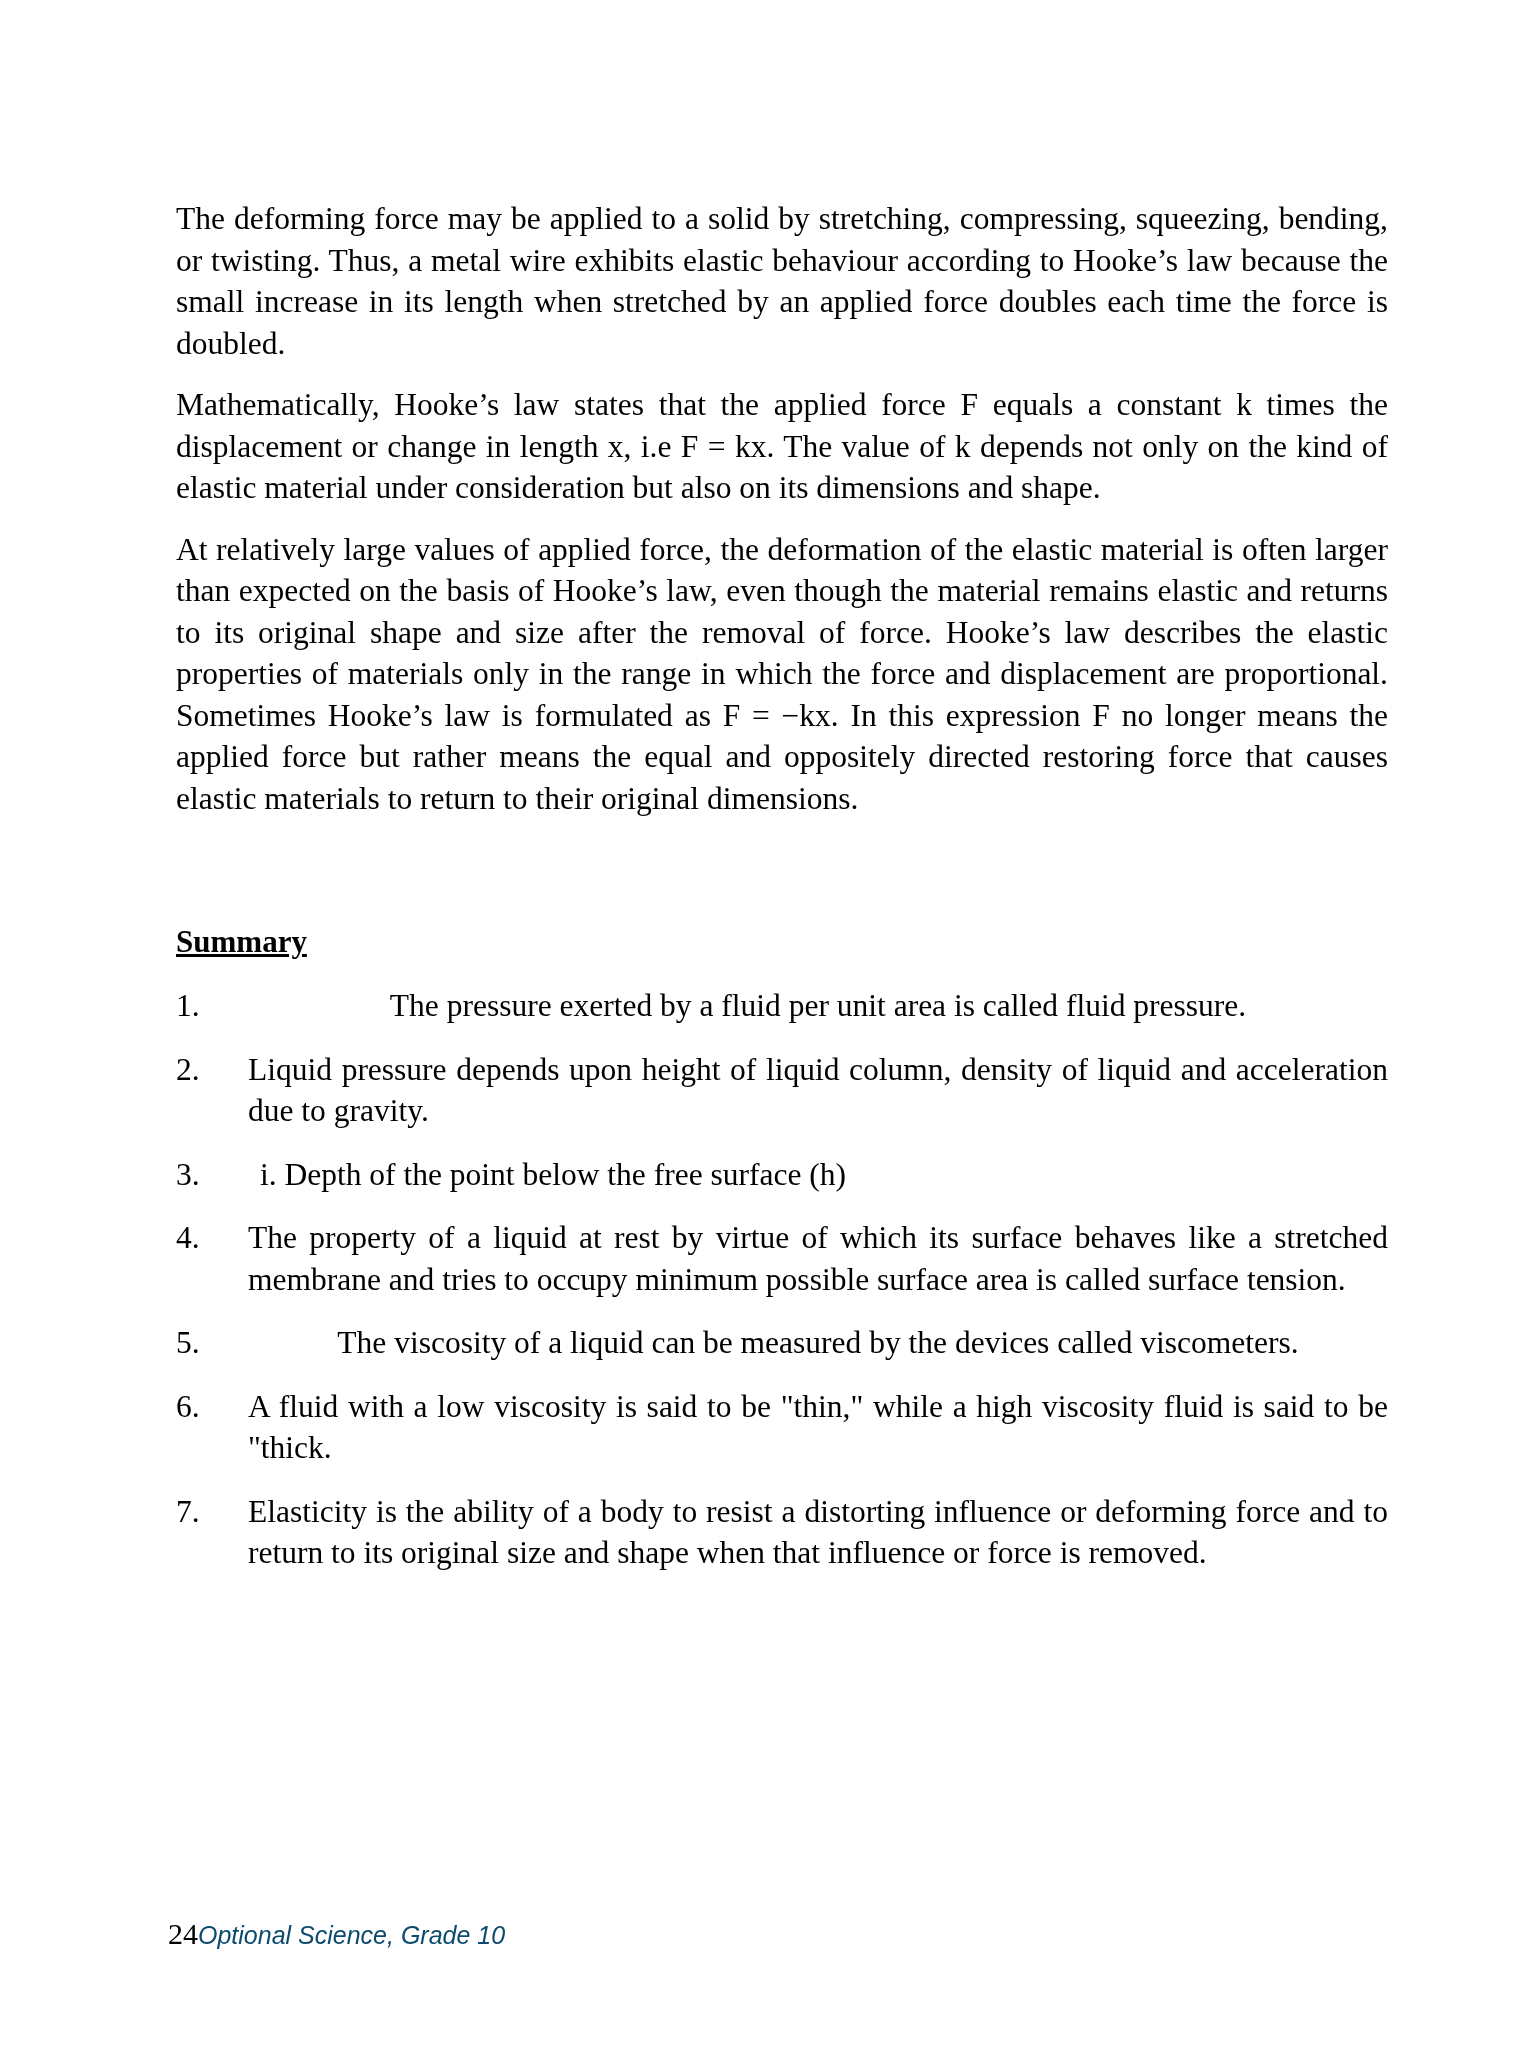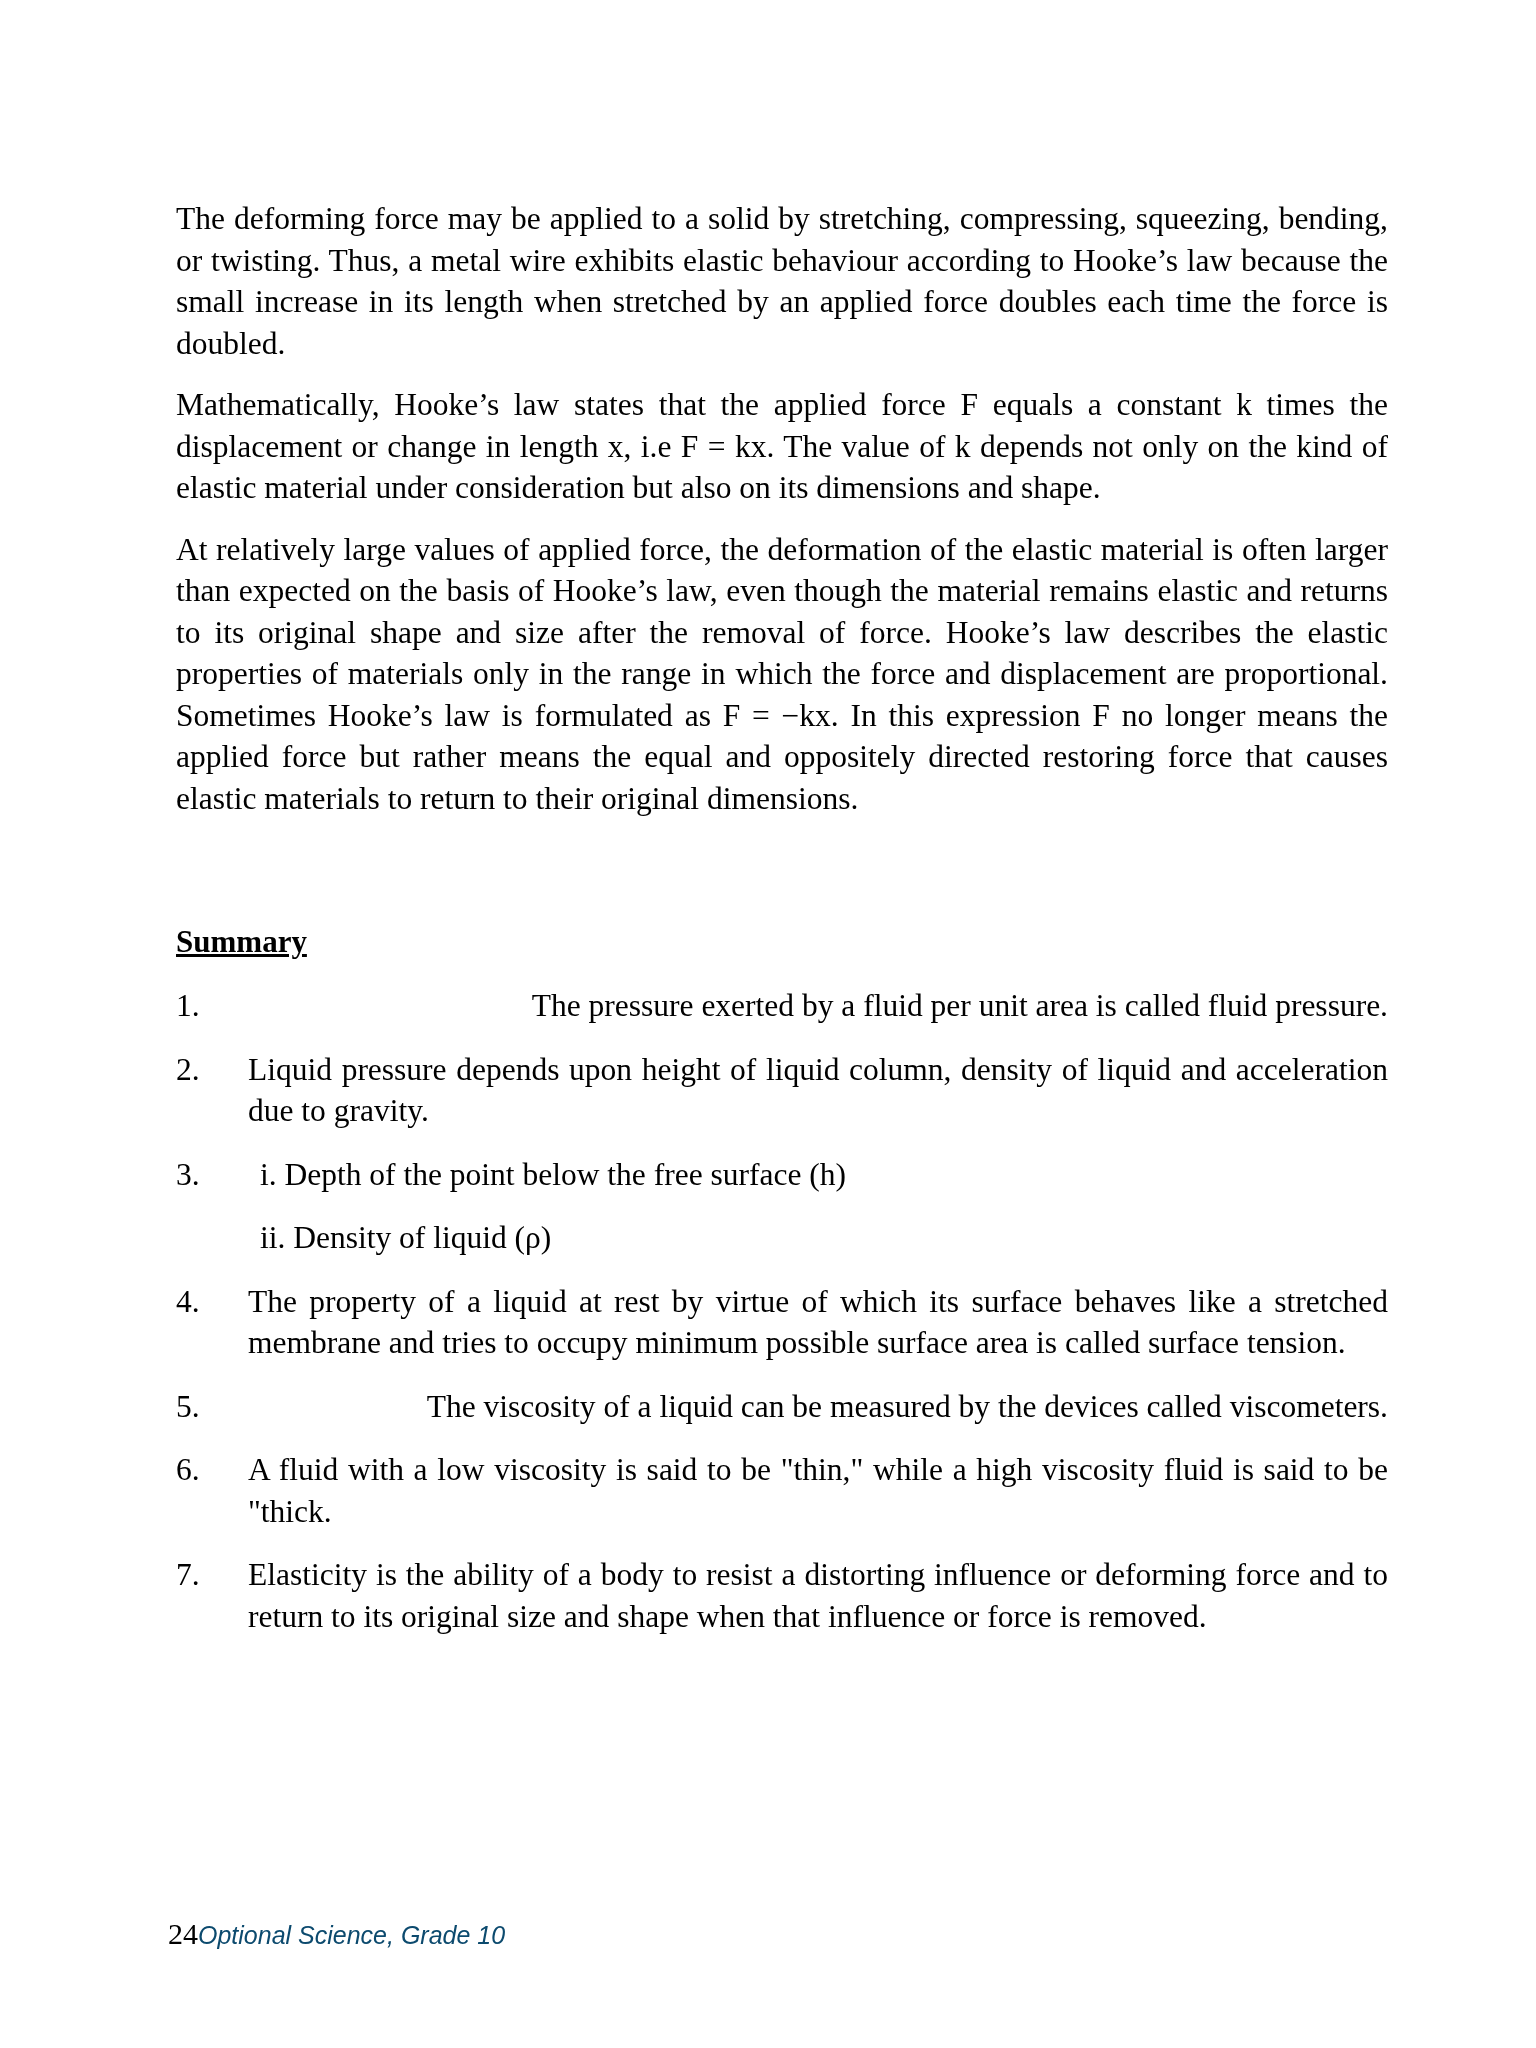--- a/index.html
+++ b/index.html
@@ -81,21 +81,21 @@
     line-height: 41.5px;
   }
 
   li.summary-item > .item-text {
     display: block;
     text-align: justify;
     text-justify: inter-word;
   }
 
   li.summary-item.no-justify > .item-text {
-    text-align: right;
+    text-align: center;
   }
 
   ul.sub-list {
     margin: 12px;
     padding: 0;
     list-style: none;
   }
 
   li.sub-item {
     margin-top: 22px;
@@ -152,21 +152,20 @@
 
         <li class="summary-item">
           <span class="item-number">2.</span>
           <span class="item-text">Liquid pressure depends upon height of liquid column, density of liquid and acceleration due to gravity.</span>
         </li>
 
         <li class="summary-item no-justify">
           <span class="item-number">3.</span>
           <ul class="sub-list">
             <li class="sub-item">i. Depth of the point below the free surface (h)</li>
-            <li class="sub-item">ii. Density of liquid (ρ)</li>
           </ul>
         </li>
 
         <li class="summary-item">
           <span class="item-number">4.</span>
           <span class="item-text">The property of a liquid at rest by virtue of which its surface behaves like a stretched membrane and tries to occupy minimum possible surface area is called surface tension.</span>
         </li>
 
         <li class="summary-item no-justify">
           <span class="item-number">5.</span>

